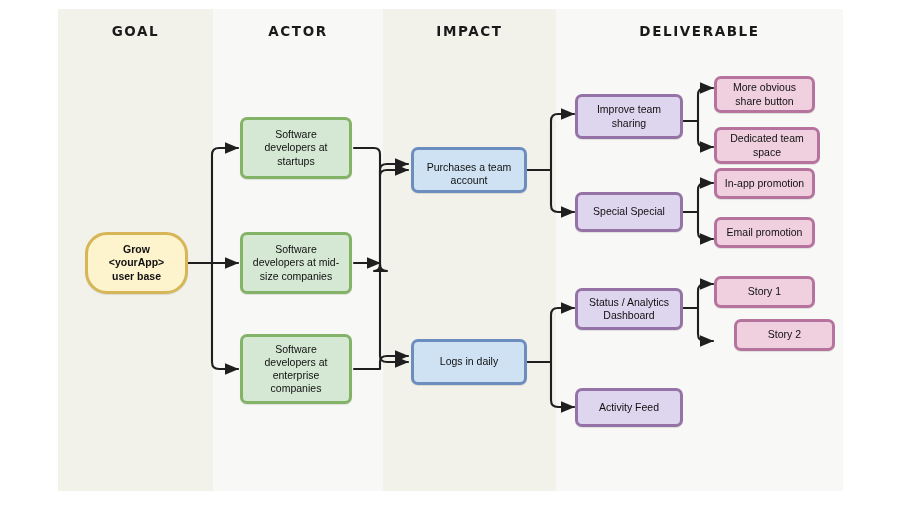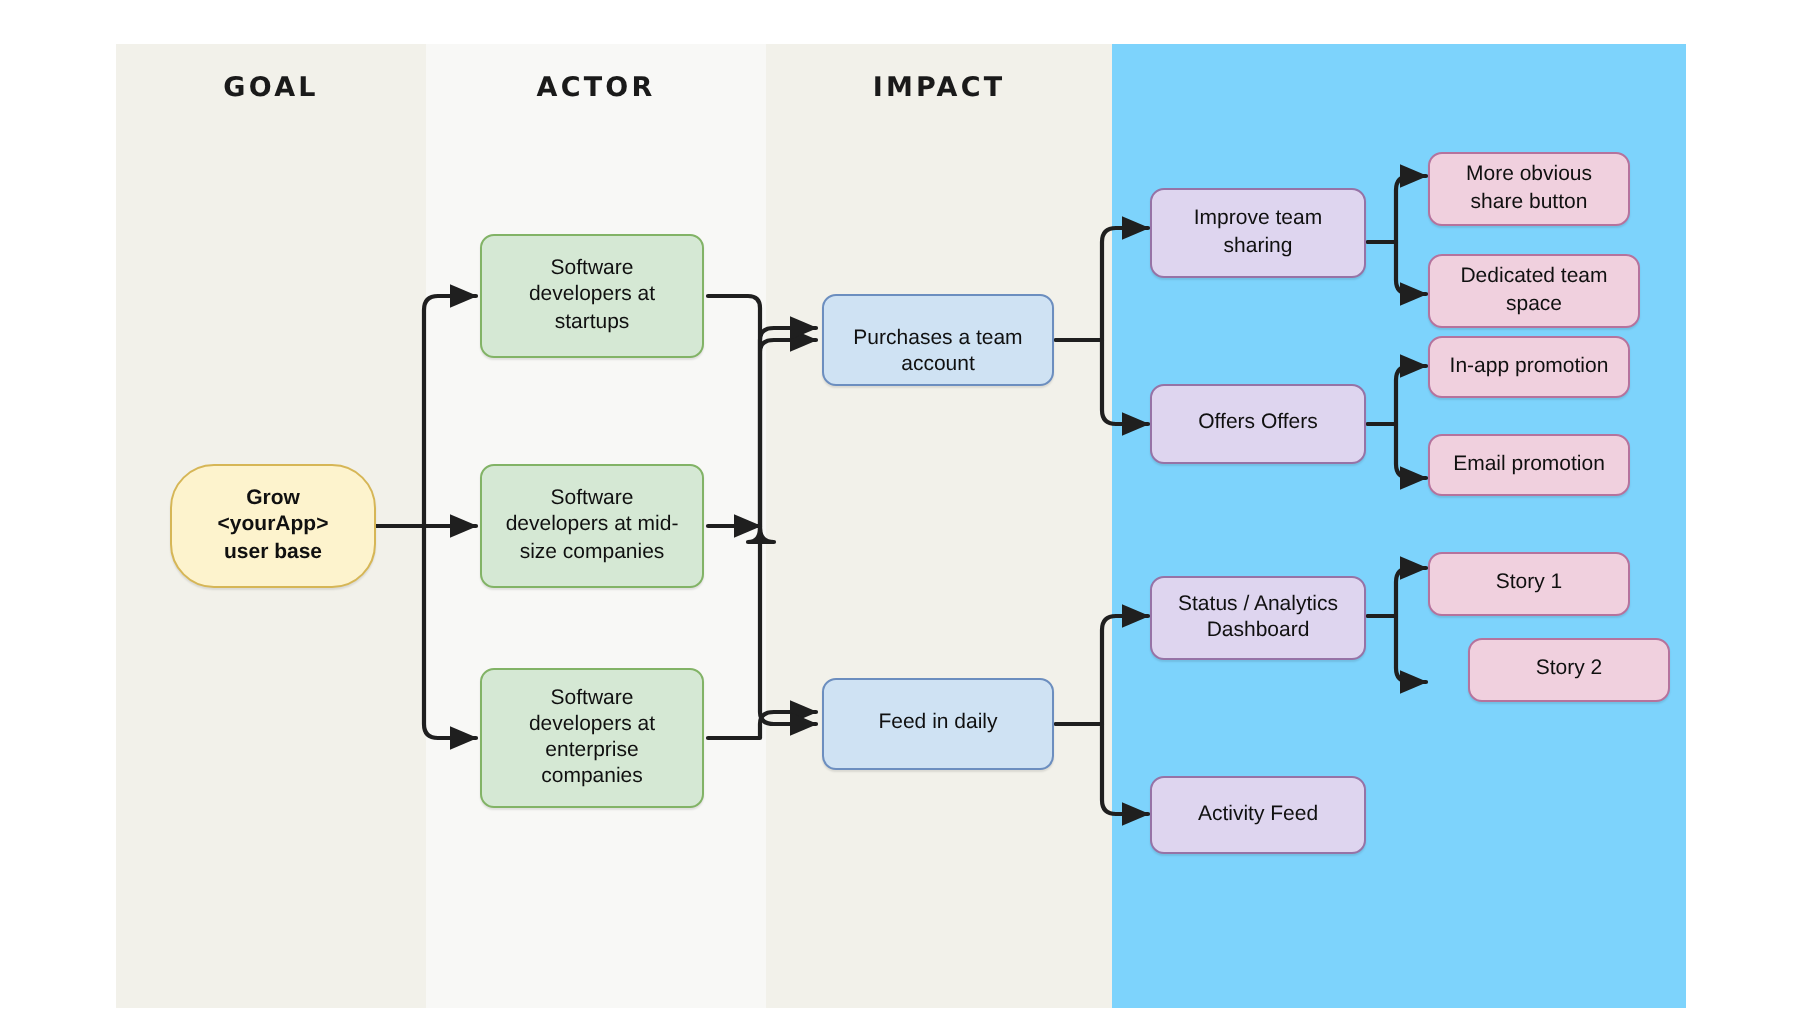--- a/index.html
+++ b/index.html
@@ -2,35 +2,35 @@
 <html><head>
 <meta charset="utf-8">
 <style>
   html,body{margin:0;padding:0;}
   body{
     width:900px;height:510px;background:#ffffff;
     font-family:"Liberation Sans",sans-serif;
     overflow:hidden;position:relative;
   }
   #canvas{
-    position:absolute;left:58px;top:22px;width:785px;height:482px;
-    background:#7dd3fc;
+    position:absolute;left:58px;top:9px;width:785px;height:482px;
+    background:#c4b5fd;
   }
   .lane{position:absolute;top:0;bottom:0;}
   .lane.warm{background:#f2f1ea;}
   .lane.cool{background:#f8f8f6;}
   .lane-title{
     position:absolute;top:14px;left:0;right:0;text-align:center;
     font-size:13.5px;font-weight:700;letter-spacing:1.6px;color:#1a1a1a;
     font-family:"DejaVu Sans",sans-serif;
   }
   #svg{position:absolute;left:0;top:0;width:900px;height:510px;pointer-events:none;}
   .node{
     position:absolute;box-sizing:border-box;
-    border-radius:7px;border:1px solid #ec4899;
+    border-radius:7px;border:3px solid #ec4899;
     display:flex;align-items:center;justify-content:center;
     text-align:center;line-height:1.25;
     font-size:10.5px;color:#101010;
     padding:3px 5px;
     box-shadow:0 1px 1px rgba(0,0,0,.10);
   }
   .node span{display:block;width:100%;white-space:pre-line;}
   .n-goal{background:#fdf3cd;border-color:#d6b656;}
   .n-actor{background:#d5e8d4;border-color:#82b366;}
   .n-impact{background:#cfe2f3;border-color:#6c8ebf;}
@@ -43,20 +43,23 @@
 
 <div id="canvas">
   <div class="lane warm" style="left:0px;width:155px;">
     <div class="lane-title">GOAL</div>
   </div>
   <div class="lane cool" style="left:155px;width:170px;">
     <div class="lane-title">ACTOR</div>
   </div>
   <div class="lane warm" style="left:325px;width:173px;">
     <div class="lane-title">IMPACT</div>
+  </div>
+  <div class="lane cool" style="left:498px;width:287px;">
+    <div class="lane-title">DELIVERABLE</div>
   </div>
 </div>
 
 <svg id="svg" viewBox="0 0 900 510">
   <defs>
     <marker id="ah" markerWidth="7" markerHeight="7" refX="6.2" refY="3" orient="auto" markerUnits="strokeWidth">
       <path d="M0,0.2 L6.6,3 L0,5.8 z" fill="#1f1f1f"></path>
     </marker>
   </defs>
   <g fill="none" stroke="#1f1f1f" stroke-width="2.1" stroke-linecap="round" stroke-linejoin="round" marker-end="url(#ah)">
@@ -109,29 +112,29 @@
 developers at
 enterprise
 companies</span>
 </div>
 
 <div class="node n-impact" style="left:411px;top:147px;width:116px;height:46px;align-items:flex-end;">
   <span>Purchases a team
 account</span>
 </div>
 <div class="node n-impact" style="left:411px;top:339px;width:116px;height:46px;">
-  <span>Feed in daily</span>
+  <span>Logs in daily</span>
 </div>
 
 <div class="node n-deliv" style="left:575px;top:94px;width:108px;height:45px;">
   <span>Improve team
 sharing</span>
 </div>
 <div class="node n-deliv" style="left:575px;top:192px;width:108px;height:40px;">
-  <span>Offers Offers</span>
+  <span>Special Special</span>
 </div>
 <div class="node n-deliv" style="left:575px;top:288px;width:108px;height:42px;">
   <span>Status / Analytics
 Dashboard</span>
 </div>
 <div class="node n-deliv" style="left:575px;top:388px;width:108px;height:39px;">
   <span>Activity Feed</span>
 </div>
 
 <div class="node n-story" style="left:714px;top:76px;width:101px;height:37px;">

